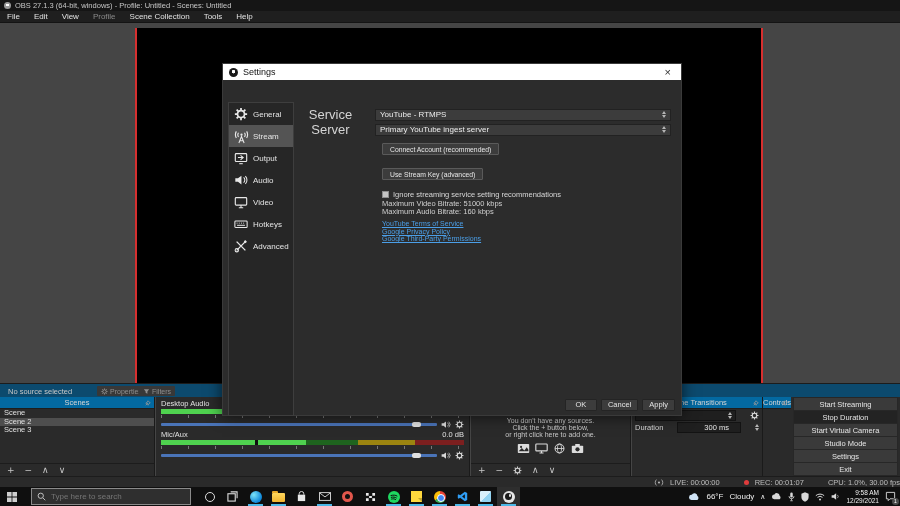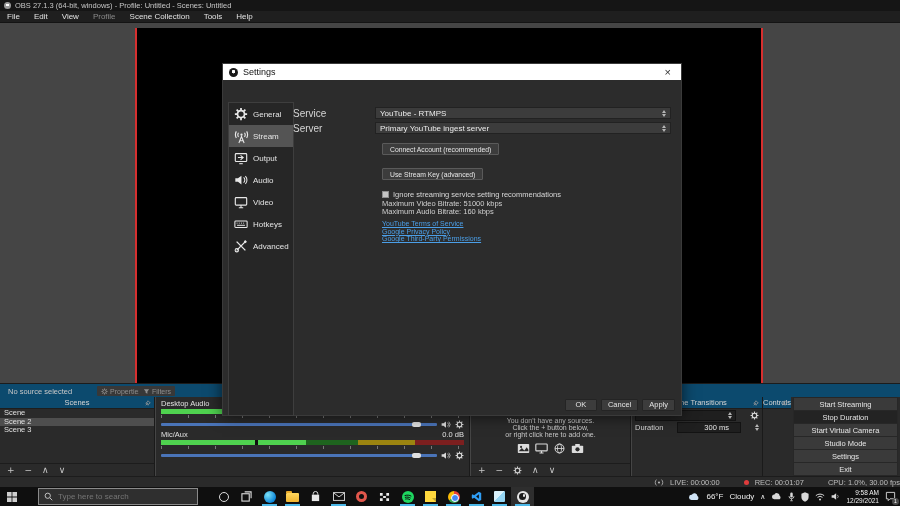--- a/index.html
+++ b/index.html
@@ -28,42 +28,42 @@
   .dlg-title .x{font-size:11px;color:#333;line-height:16px;padding:0 4px;cursor:default}
   .dlg-body{position:relative;height:335px}
   .sidebar{position:absolute;left:5px;top:22px;width:66px;height:314px;background:#262626;border:1px solid #3e3e3e}
   .side-item{height:22px;display:flex;align-items:center;gap:4px;padding-left:4px}
   .side-item.sel{background:#545454}
   .side-item .ic{width:16px;height:16px;display:flex;align-items:center;justify-content:center;flex:none}
   .side-item .lb{font-size:8px;color:#e4e4e4}
   .form{position:absolute;left:70px;top:25px;right:10px;bottom:0}
   .form>*{position:absolute;left:0;right:0}
   .frow{display:flex;align-items:center}
-  .flabel{width:82px;text-align:left;padding-right:7px;font-size:10px;color:#d5d5d5;flex:none}
+  .flabel{width:82px;text-align:center;padding-right:7px;font-size:13px;color:#d5d5d5;flex:none}
   .combo{flex:1;height:12px;background:#3c3c3c;border:1px solid #222;display:flex;align-items:center;justify-content:space-between;padding:0 4px;font-size:8px;color:#ececec}
   .spin{display:flex;flex-direction:column;gap:1px;align-items:center}
   .tri-u{width:0;height:0;border-left:2.5px solid transparent;border-right:2.5px solid transparent;border-bottom:3px solid #b5b5b5}
   .tri-d{width:0;height:0;border-left:2.5px solid transparent;border-right:2.5px solid transparent;border-top:3px solid #b5b5b5}
   .obtn{display:inline-block;height:12px;line-height:11px;padding:0 7px;background:#3c3c3c;border:1px solid #5a5a5a;border-radius:1px;font-size:6.8px;color:#e6e6e6;text-align:center}
   .cbrow{display:flex;align-items:center;gap:4px}
   .cbox{width:7px;height:7px;background:#c4c4c4;border:1px solid #8d8d8d;flex:none}
   .cbl{font-size:7.5px;color:#d8d8d8}
   .meta{font-size:7.5px;color:#cfcfcf;line-height:8.5px}
   .lnk{display:block;font-size:7px;line-height:7.6px;color:#4b9fe8;text-decoration:underline}
   .dlg-btns{position:absolute;right:6px;bottom:4px;display:flex;gap:4px}
   .dlg-btns .b{min-width:32px;height:12px;line-height:10px;padding:0 6px;background:#3c3c3c;border:1px solid #242424;border-radius:1px;font-size:7.5px;color:#e3e3e3;text-align:center}
 
   
   .srcbar{position:absolute;left:0;top:383px;width:900px;height:14px;background:#0c4a6e;border-top:1px solid #1c1c1c}
   .srcbar .msg{position:absolute;left:8px;top:3px;font-size:7.5px;color:#c8c8c8}
   .srcbar .tbtn{position:absolute;top:2px;height:10px;background:#383838;border-radius:1px;display:flex;align-items:center;gap:2px;padding:0 4px;font-size:7px;color:#8f8f8f}
 
   
   .dock{position:absolute;top:397px;height:79px;background:#2a2a2a}
-  .dock-h{height:12px;background:#0c4a6e;border-bottom:1px solid #1e1e1e;display:flex;align-items:center;justify-content:center;font-size:7.5px;color:#d5d5d5;position:relative}
+  .dock-h{height:12px;background:#0369a1;border-bottom:1px solid #1e1e1e;display:flex;align-items:center;justify-content:center;font-size:7.5px;color:#d5d5d5;position:relative}
   .dock-h .pin{position:absolute;right:3px;top:3px}
   .dock-tools{position:absolute;left:0;right:0;bottom:0;height:13px;border-top:1px solid #1c1c1c;display:flex;align-items:center;gap:10px;padding-left:7px;font-size:9px;color:#c9c9c9}
   .dock-tools span{line-height:13px;font-family:"DejaVu Sans",sans-serif}
 
   .scenes{left:0;width:155px;border-right:1px solid #1a1a1a}
   .scene-row{height:8.6px;line-height:8.6px;font-size:7.5px;color:#e0e0e0;padding-left:4px}
   .scene-row.sel{background:#4e4e4e}
 
   .mixer{left:156px;width:314px;border-right:1px solid #1a1a1a;padding:2px 5px 0 5px}
   .chan{margin-bottom:1px}
@@ -97,21 +97,21 @@
   .statusbar{position:absolute;left:0;top:476px;width:900px;height:11px;background:#2a2a2a;border-top:1px solid #1c1c1c;display:flex;align-items:center;justify-content:flex-end;gap:6px;font-size:7.5px;color:#bdbdbd}
   .reddot{width:5px;height:5px;border-radius:50%;background:#e03c3c}
   .gap18{width:12px}
 
   
   .taskbar{position:absolute;left:0;top:487px;width:900px;height:19px;background:#0f0f0f;display:flex;align-items:center}
   .tslot{width:23px;height:19px;display:flex;align-items:center;justify-content:center;position:relative;flex:none}
   .tslot.wide{width:24px}
   .tslot.run::after{content:'';position:absolute;left:4px;right:4px;bottom:0;height:2px;background:#4cb8e8}
   .tslot.focus{background:#2e2e2e}
-  .search{width:160px;height:17px;margin:1px 14px;background:#2f2f2f;border:1px solid #8a8a8a;display:flex;align-items:center;gap:5px;padding-left:5px;flex:none}
+  .search{width:160px;height:17px;margin:1px 7px;background:#2f2f2f;border:1px solid #8a8a8a;display:flex;align-items:center;gap:5px;padding-left:5px;flex:none}
   .search input{background:transparent;border:none;outline:none;font-size:8px;color:#cfcfcf;font-family:"Liberation Sans",sans-serif;width:120px}
   .tray{margin-left:auto;display:flex;align-items:center;gap:6px;padding-right:4px}
   .tray .txt{font-size:8px;color:#f0f0f0;white-space:nowrap}
   .clock{text-align:right;font-size:6.5px;line-height:7.5px;color:#f0f0f0}
   .notif{position:relative}
   .badge{position:absolute;right:-3px;bottom:-3px;width:7px;height:7px;border-radius:50%;background:#4a4a4a;color:#fff;font-size:5px;line-height:7px;text-align:center}
 
   
   .circ{border-radius:50%}
   .edgeic{width:12px;height:12px;background:radial-gradient(circle at 32% 32%,#7ce3f7,#0a84d8 72%)}

